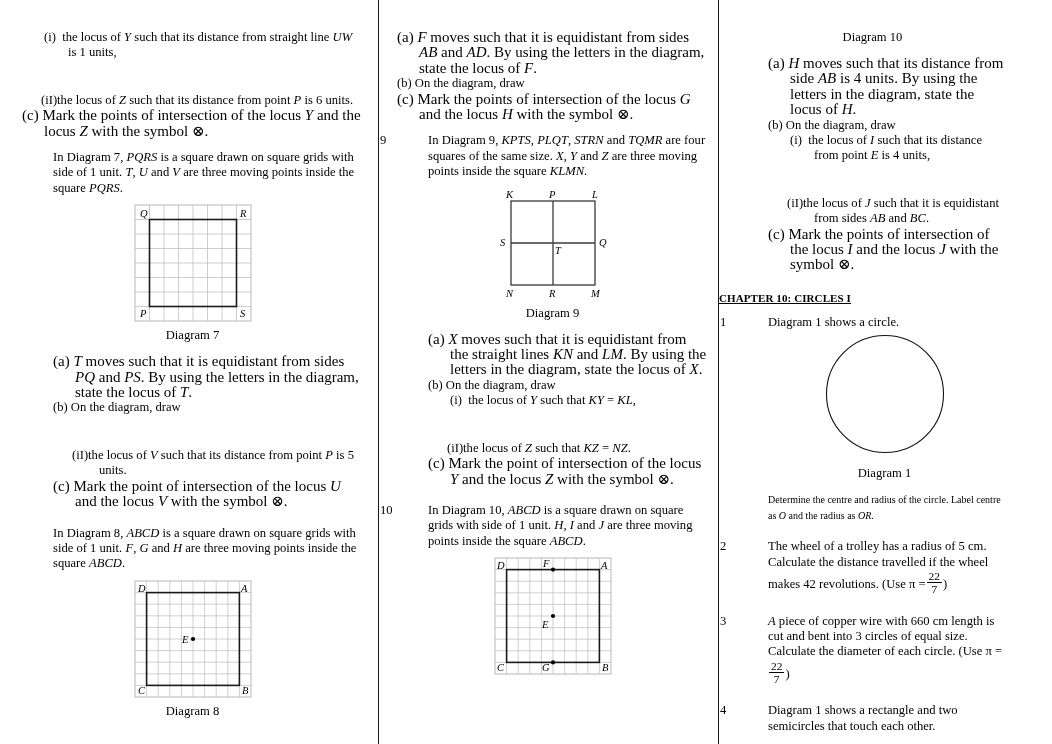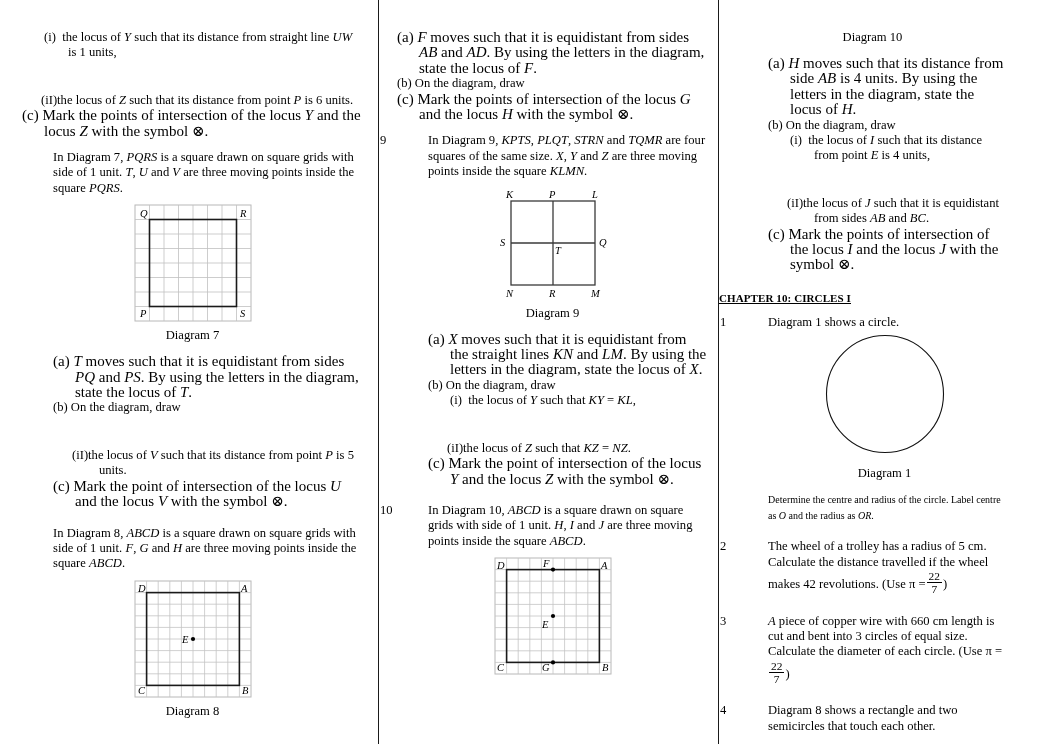--- a/index.html
+++ b/index.html
@@ -406,18 +406,18 @@
       <span class="qnum-edge">3</span>
       <span class="qbody">
         <span><i>A</i> piece of copper wire with 660 cm length is cut and bent into 3 circles of equal size. Calculate the diameter of each circle. (Use π =</span><span class="frac"><span class="num">22</span><span class="den">7</span></span><span>)</span>
       </span>
     </div>
 
     <div class="gap-lg"></div>
 
     <div class="q" style="padding-left:31px;">
       <span class="qnum-edge">4</span>
-      <span class="qbody">Diagram 8 shows a rectangle and two semicircles that touch each other.</span>
+      <span class="qbody">Diagram 1 shows a rectangle and two semicircles that touch each other.</span>
     </div>
 
   </div>
 
 </div>
 
 </body></html>

